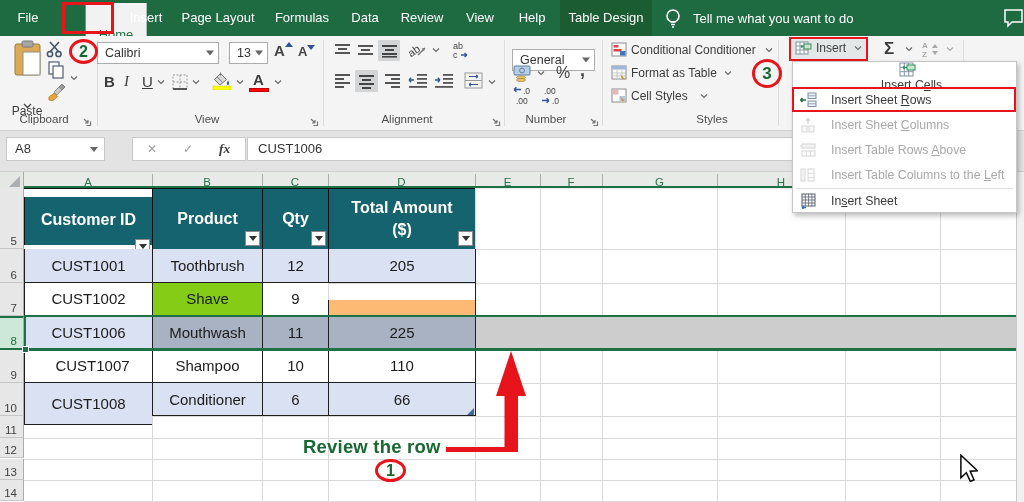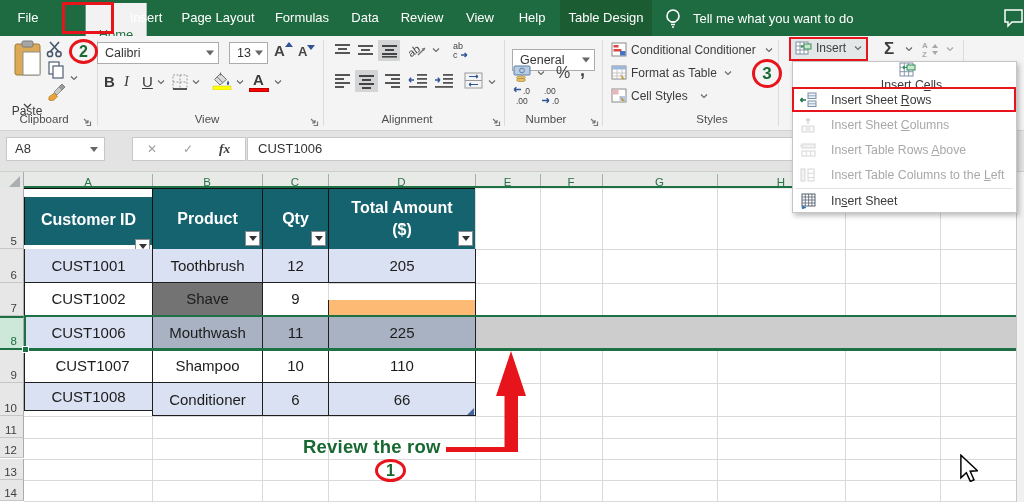--- a/index.html
+++ b/index.html
@@ -612,35 +612,35 @@
       <span>($)</span>
       <div class="filter-btn" style="left: 129px; top: 42.8px; position: absolute;"></div>
     </div>
     <div style="position: absolute; left: 24px; top: 16px; width: 451px; height: 1.4px; background: rgb(17, 17, 17);"></div>
     <div class="cell" style="left: 24px; top: 77.3px; width: 128px; height: 33.5px; background: rgb(217, 225, 242);">CUST1001</div>
     <div class="cell" style="left: 152px; top: 77.3px; width: 110px; height: 33.5px; background: rgb(217, 225, 242);">Toothbrush</div>
     <div class="cell" style="left: 262px; top: 77.3px; width: 66px; height: 33.5px; background: rgb(217, 225, 242);">12</div>
     <div class="cell" style="left: 328px; top: 77.3px; width: 147px; height: 33.5px; background: rgb(217, 225, 242);">205</div>
     <div style="position: absolute; left: 475px; top: 77.3px; width: 1px; height: 33.5px; background: rgb(31, 31, 31);"></div>
     <div class="cell" style="left: 24px; top: 110.8px; width: 128px; height: 33.4px; background: rgb(255, 255, 255);">CUST1002</div>
-    <div class="cell" style="left: 152px; top: 110.8px; width: 110px; height: 33.4px; background: #737373;">Shave</div>
+    <div class="cell" style="left: 152px; top: 110.8px; width: 110px; height: 33.4px; background: #84cc16;">Shave</div>
     <div class="cell" style="left: 262px; top: 110.8px; width: 66px; height: 33.4px; background: rgb(255, 255, 255);">9</div>
     <div class="cell" style="left: 328px; top: 128px; width: 147px; height: 50px; background: #fdba74;">300</div>
     <div style="position: absolute; left: 475px; top: 110.8px; width: 1px; height: 33.4px; background: rgb(31, 31, 31);"></div>
     <div class="cell" style="left: 24px; top: 144.2px; width: 128px; height: 33.4px; background: rgb(217, 225, 242);">CUST1006</div>
     <div class="cell" style="left: 152px; top: 144.2px; width: 110px; height: 33.4px; background: rgb(169, 178, 194);">Mouthwash</div>
     <div class="cell" style="left: 262px; top: 144.2px; width: 66px; height: 33.4px; background: rgb(169, 178, 194);">11</div>
     <div class="cell" style="left: 328px; top: 144.2px; width: 147px; height: 33.4px; background: rgb(169, 178, 194);">225</div>
     <div style="position: absolute; left: 475px; top: 144.2px; width: 1px; height: 33.4px; background: rgb(31, 31, 31);"></div>
     <div class="cell" style="left: 24px; top: 177.6px; width: 128px; height: 33.4px; background: rgb(255, 255, 255); padding-left: 8px;">CUST1007</div>
     <div class="cell" style="left: 152px; top: 177.6px; width: 110px; height: 33.4px; background: rgb(255, 255, 255);">Shampoo</div>
     <div class="cell" style="left: 262px; top: 177.6px; width: 66px; height: 33.4px; background: rgb(255, 255, 255);">10</div>
     <div class="cell" style="left: 328px; top: 177.6px; width: 147px; height: 33.4px; background: rgb(255, 255, 255);">110</div>
     <div style="position: absolute; left: 475px; top: 177.6px; width: 1px; height: 33.4px; background: rgb(31, 31, 31);"></div>
-    <div class="cell" style="left: 24px; top: 211px; width: 128px; height: 28px; background: rgb(217, 225, 242);">CUST1008</div>
+    <div class="cell" style="left: 24px; top: 211px; width: 128px; height: 42px; background: rgb(217, 225, 242);">CUST1008</div>
     <div class="cell" style="left: 152px; top: 211px; width: 110px; height: 33.4px; background: rgb(217, 225, 242);">Conditioner</div>
     <div class="cell" style="left: 262px; top: 211px; width: 66px; height: 33.4px; background: rgb(217, 225, 242);">6</div>
     <div class="cell" style="left: 328px; top: 211px; width: 147px; height: 33.4px; background: rgb(217, 225, 242);">66</div>
     <div style="position: absolute; left: 475px; top: 211px; width: 1px; height: 33.4px; background: rgb(31, 31, 31);"></div>
     <div style="position: absolute; left: 476px; top: 144.2px; width: 540px; height: 33.4px; background: rgb(205, 205, 205);"></div>
     <div style="position: absolute; left: 24px; top: 142.9px; width: 992px; height: 2.4px; background: rgb(30, 113, 69);"></div>
     <div style="position: absolute; left: 24px; top: 176.4px; width: 992px; height: 2.4px; background: rgb(30, 113, 69);"></div>
     <div style="position: absolute; left: 24px; top: 144.2px; width: 2px; height: 33.4px; background: rgb(30, 113, 69);"></div>
     <div style="position: absolute; left: 22px; top: 174.4px; width: 6.5px; height: 6.5px; background: rgb(30, 113, 69); border: 1px solid rgb(255, 255, 255);"></div>
     <div style="position: absolute; left: 467px; top: 236.4px; width: 0px; height: 0px; border-left: 7px solid transparent; border-bottom: 7px solid rgb(68, 103, 155);"></div>

